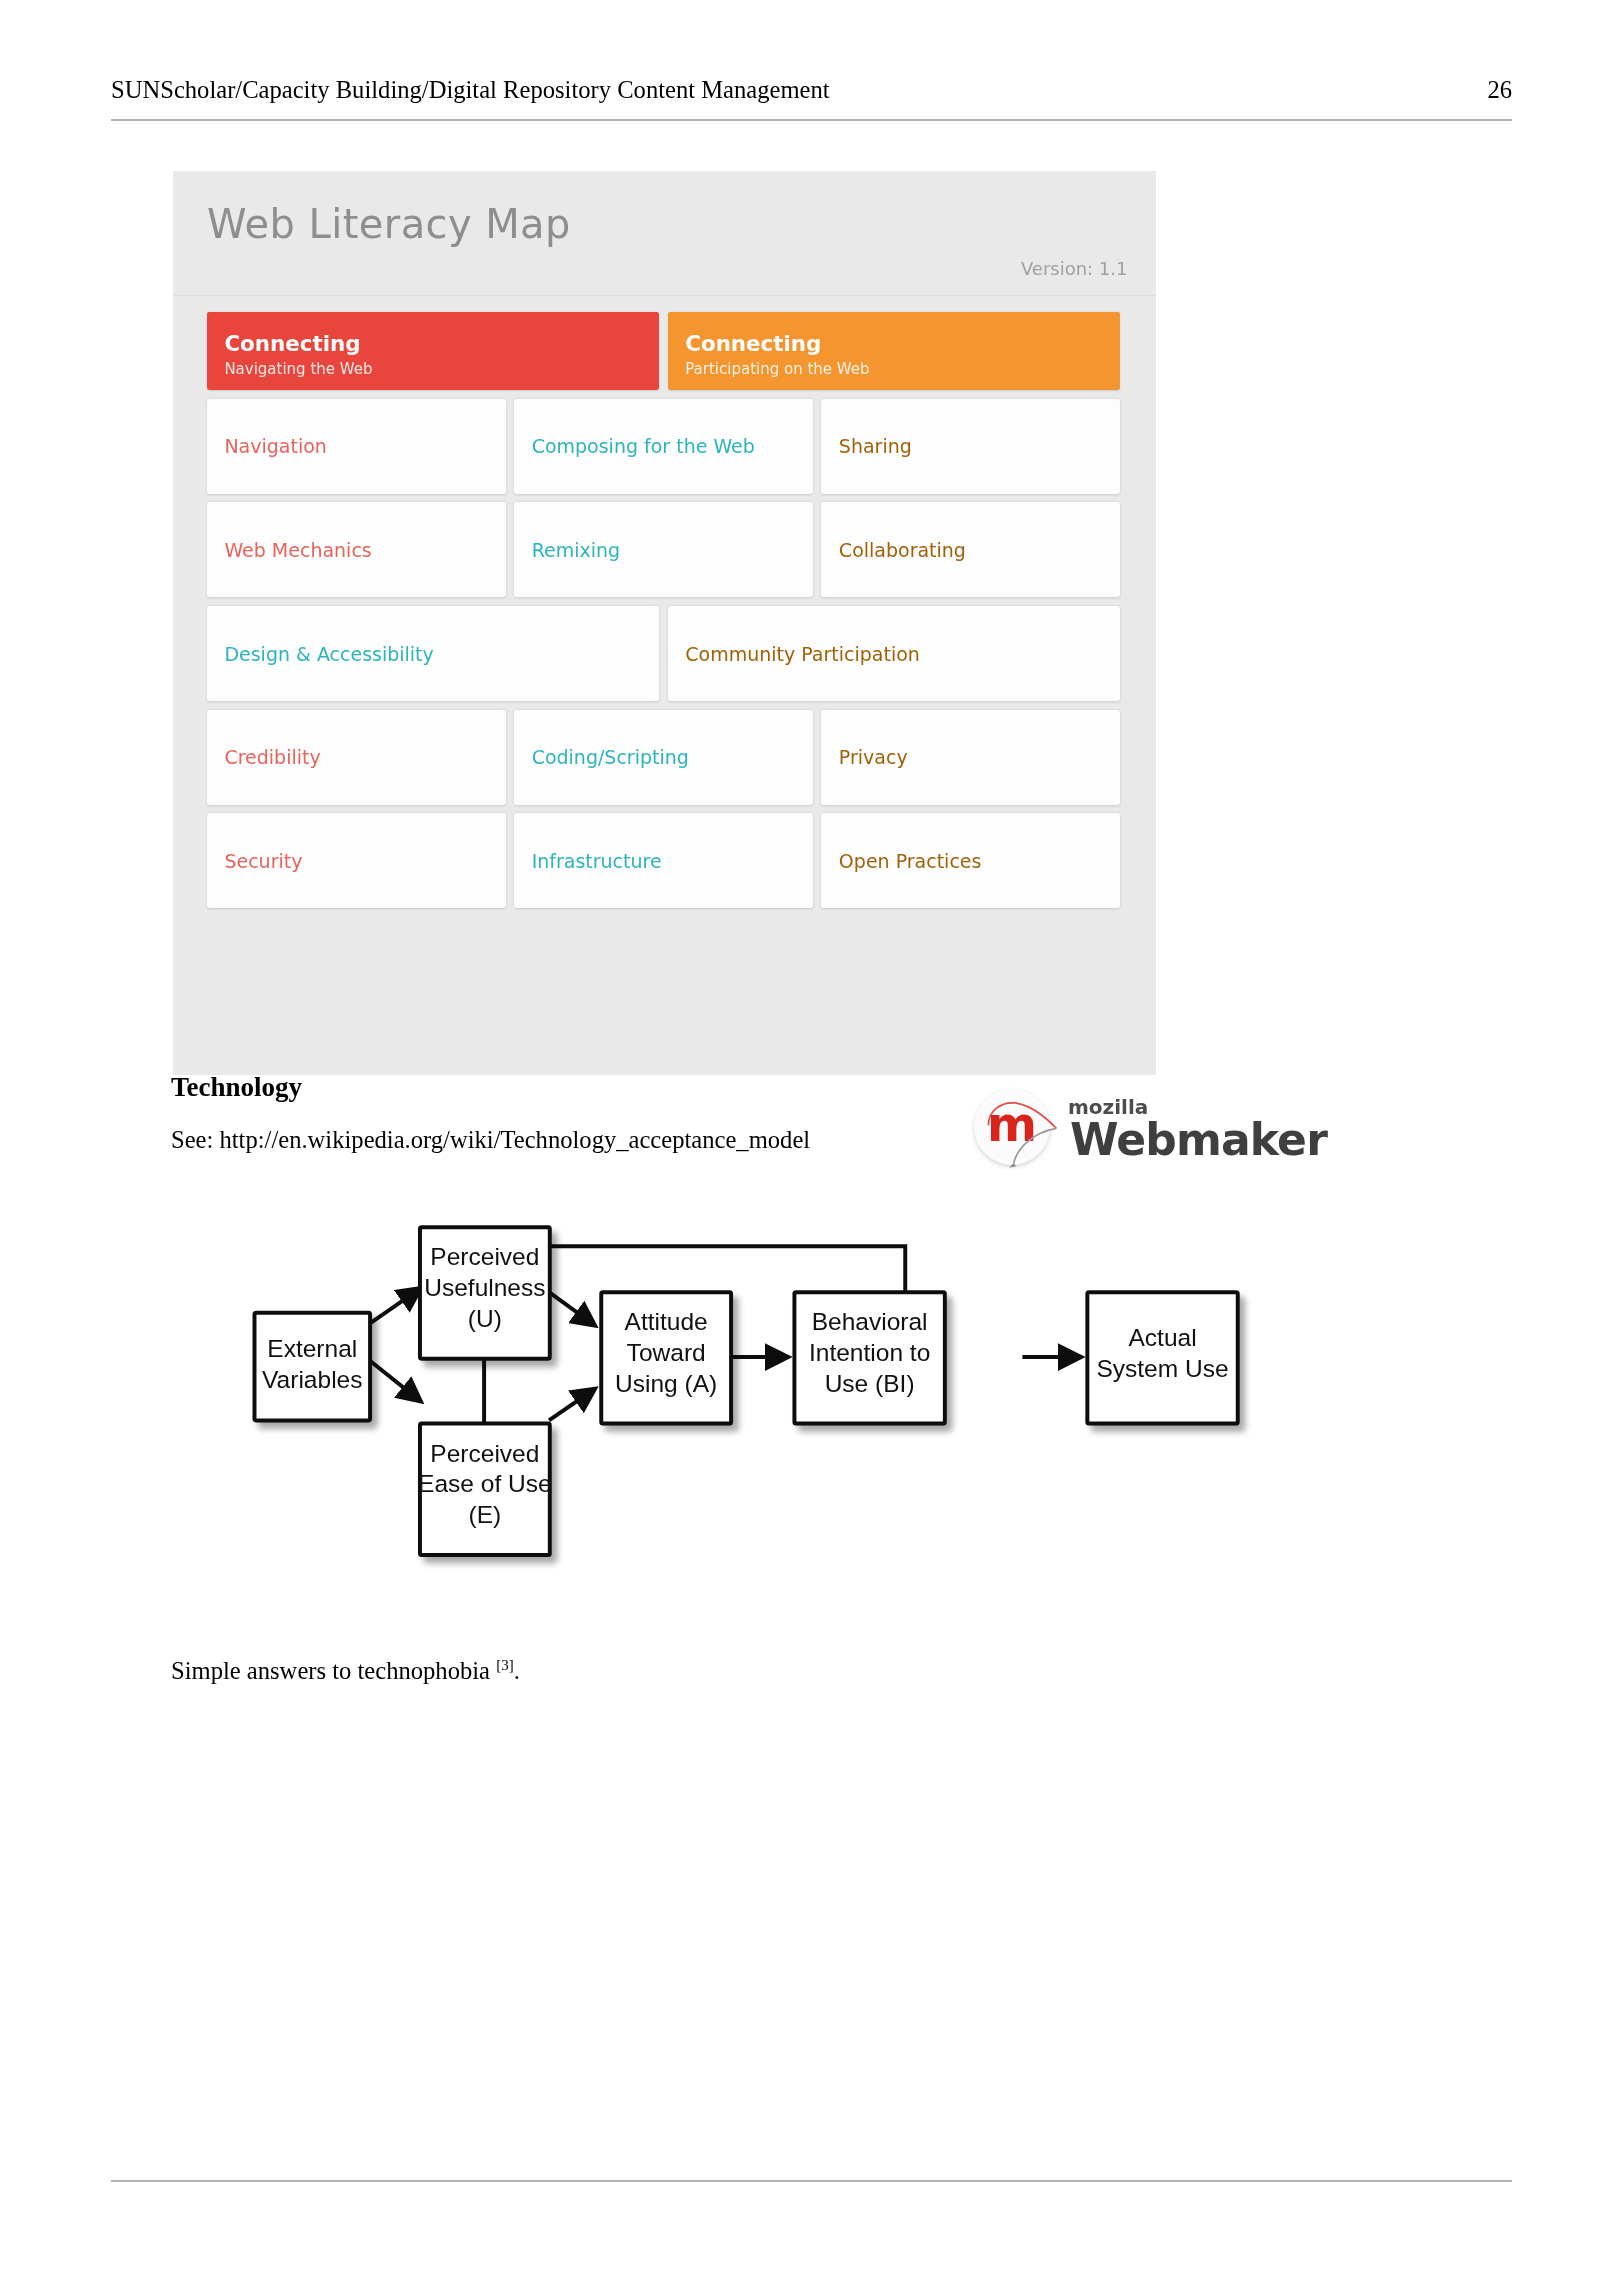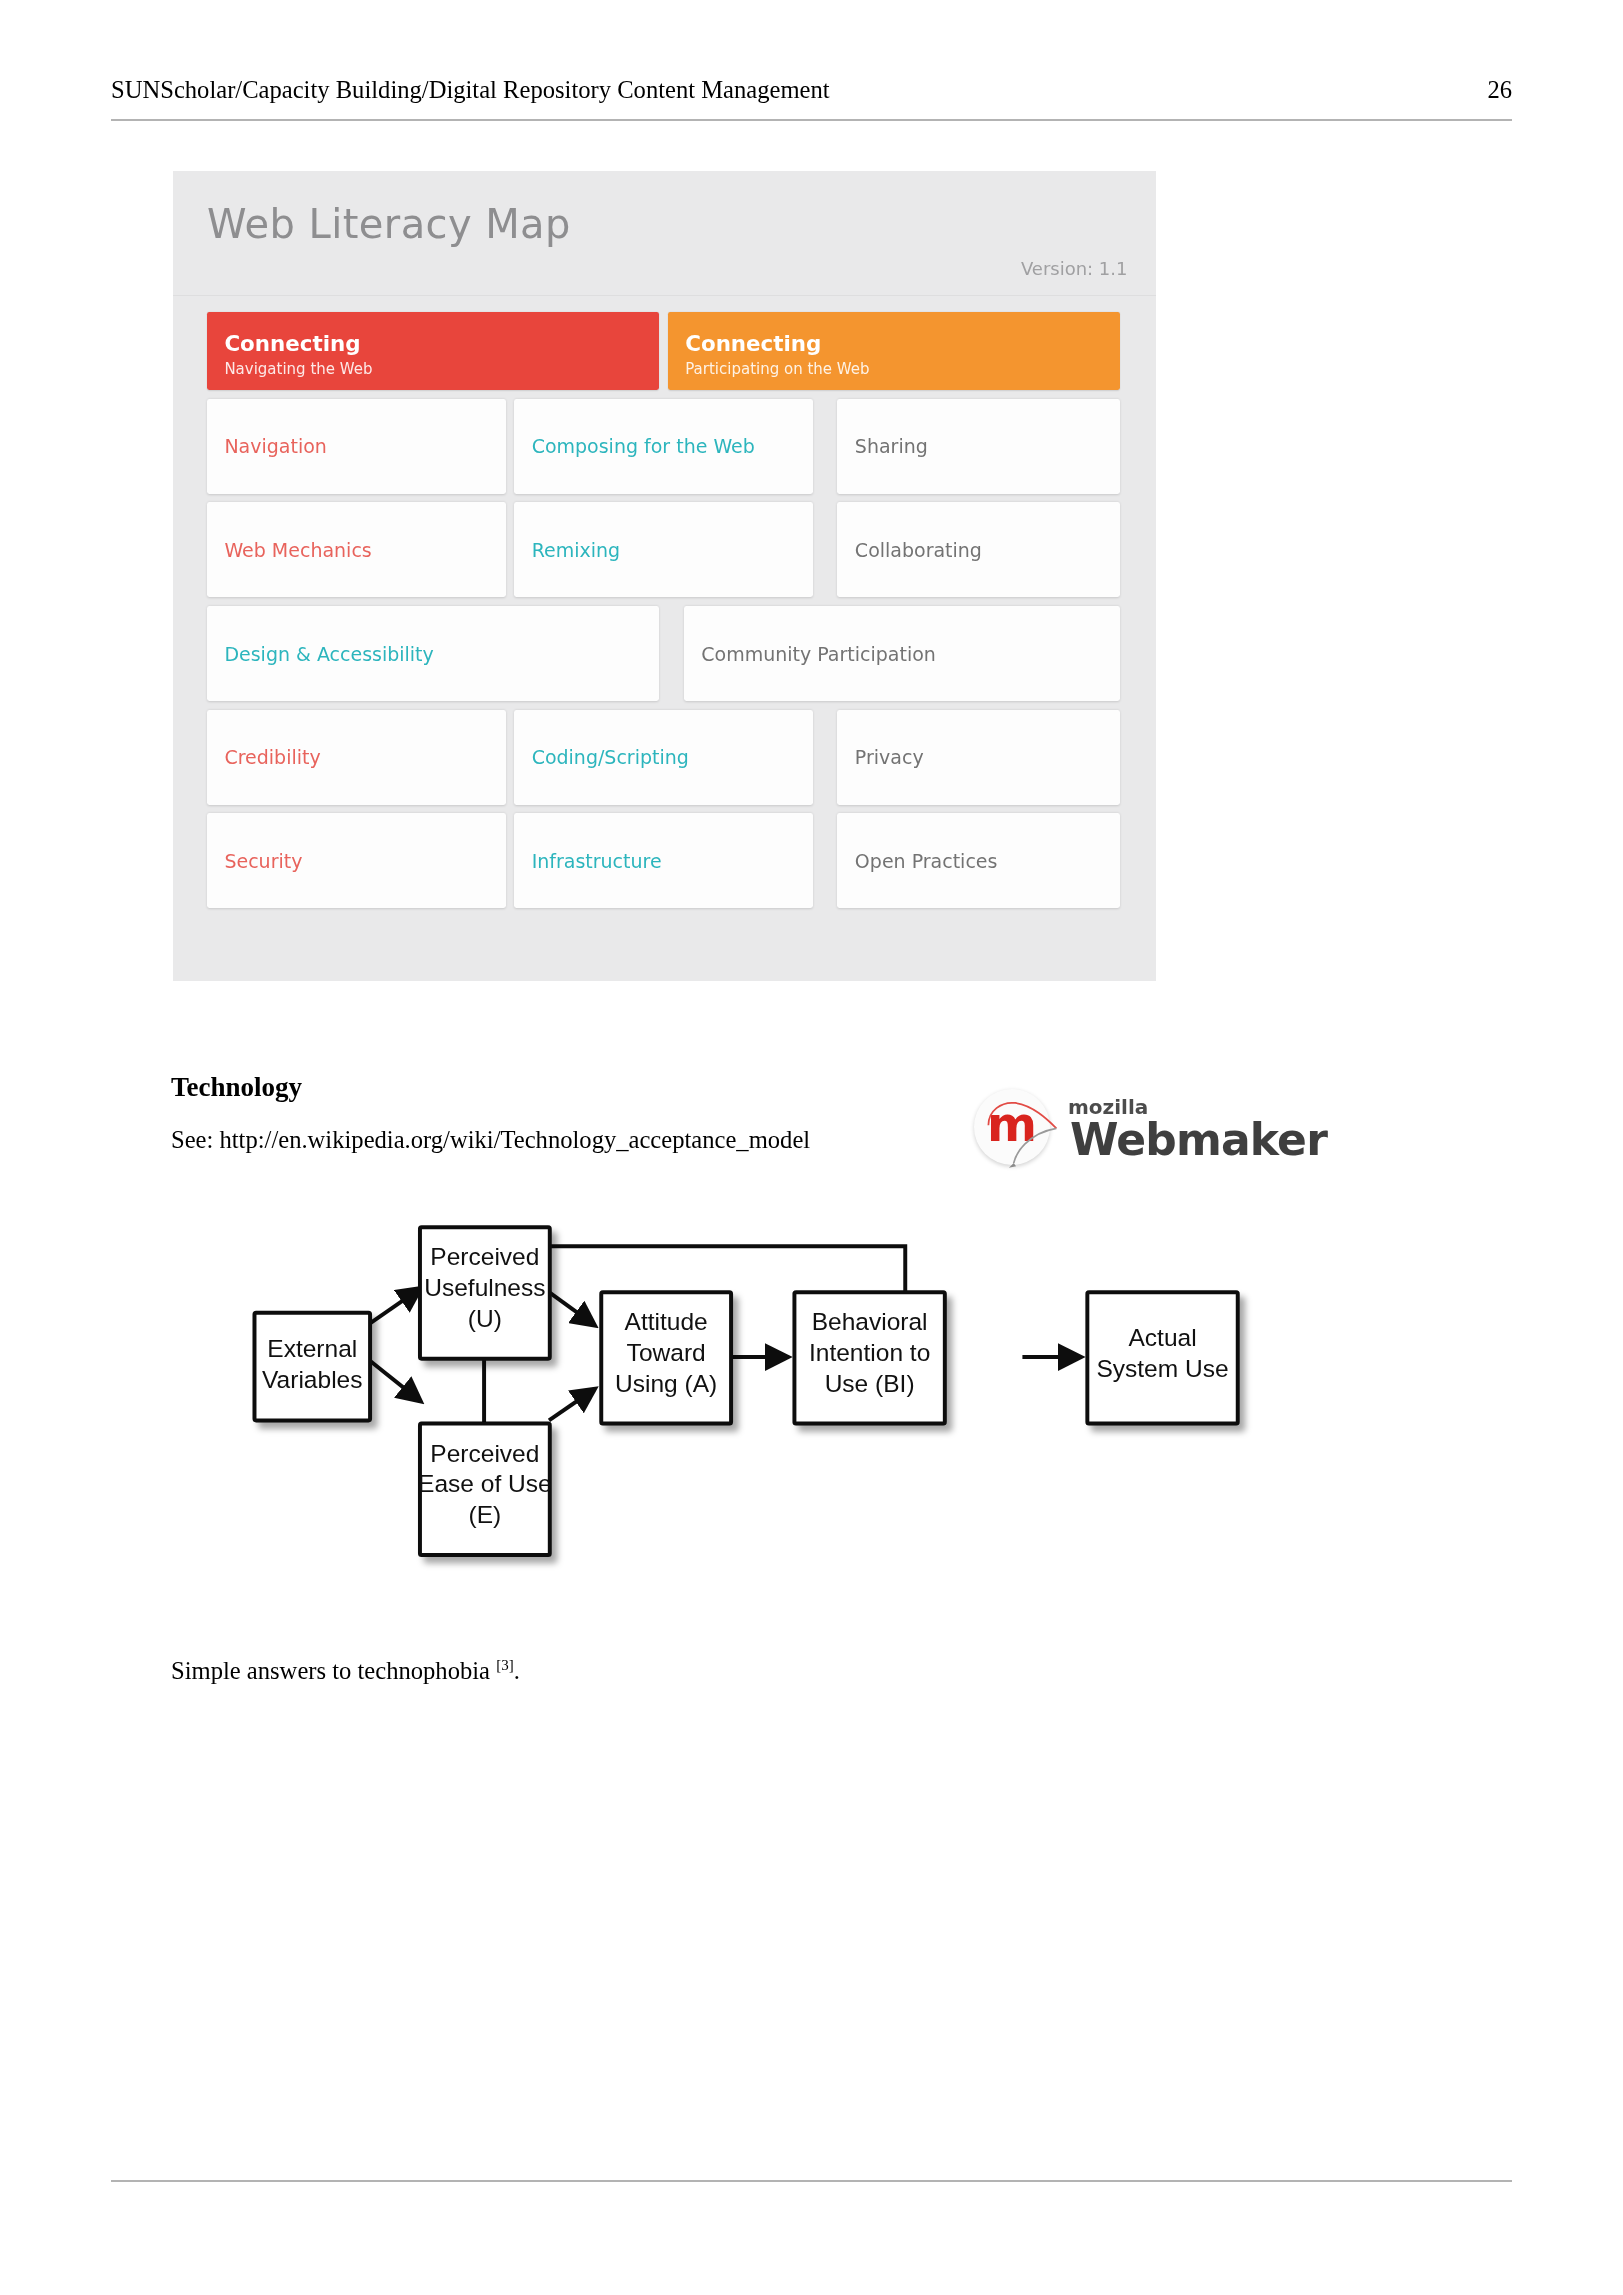--- a/index.html
+++ b/index.html
@@ -56,21 +56,21 @@
     height: 2.4px;
     background: #b3b3b3;
   }
 
   
   #wlm-panel {
     position: absolute;
     left: 173px;
     top: 171px;
     width: 983px;
-    height: 810px;
+    height: 904px;
     background: #e9e9ea;
     font-family: "DejaVu Sans", sans-serif;
   }
   #wlm-titlebar {
     position: absolute;
     left: 0;
     top: 0;
     width: 100%;
     height: 125px;
     border-bottom: 1.6px solid #dededf;
@@ -141,21 +141,21 @@
     border-radius: 2.4px;
     box-shadow: 0 0.8px 2.4px rgba(0,0,0,0.14);
     display: flex;
     align-items: center;
     padding-left: 17.4px;
     box-sizing: border-box;
     font-size: 19px;
   }
   .c-red    { color: #e8635c; }
   .c-teal   { color: #2cb5bd; }
-  .c-orange { color: #737373; margin-left: 16px; }
+  .c-orange { color: #a16207; }
 
   
   #webmaker {
     position: absolute;
     left: 801px;
     top: 913px;
     width: 293px;
     height: 86px;
   }
   #wm-badge {

